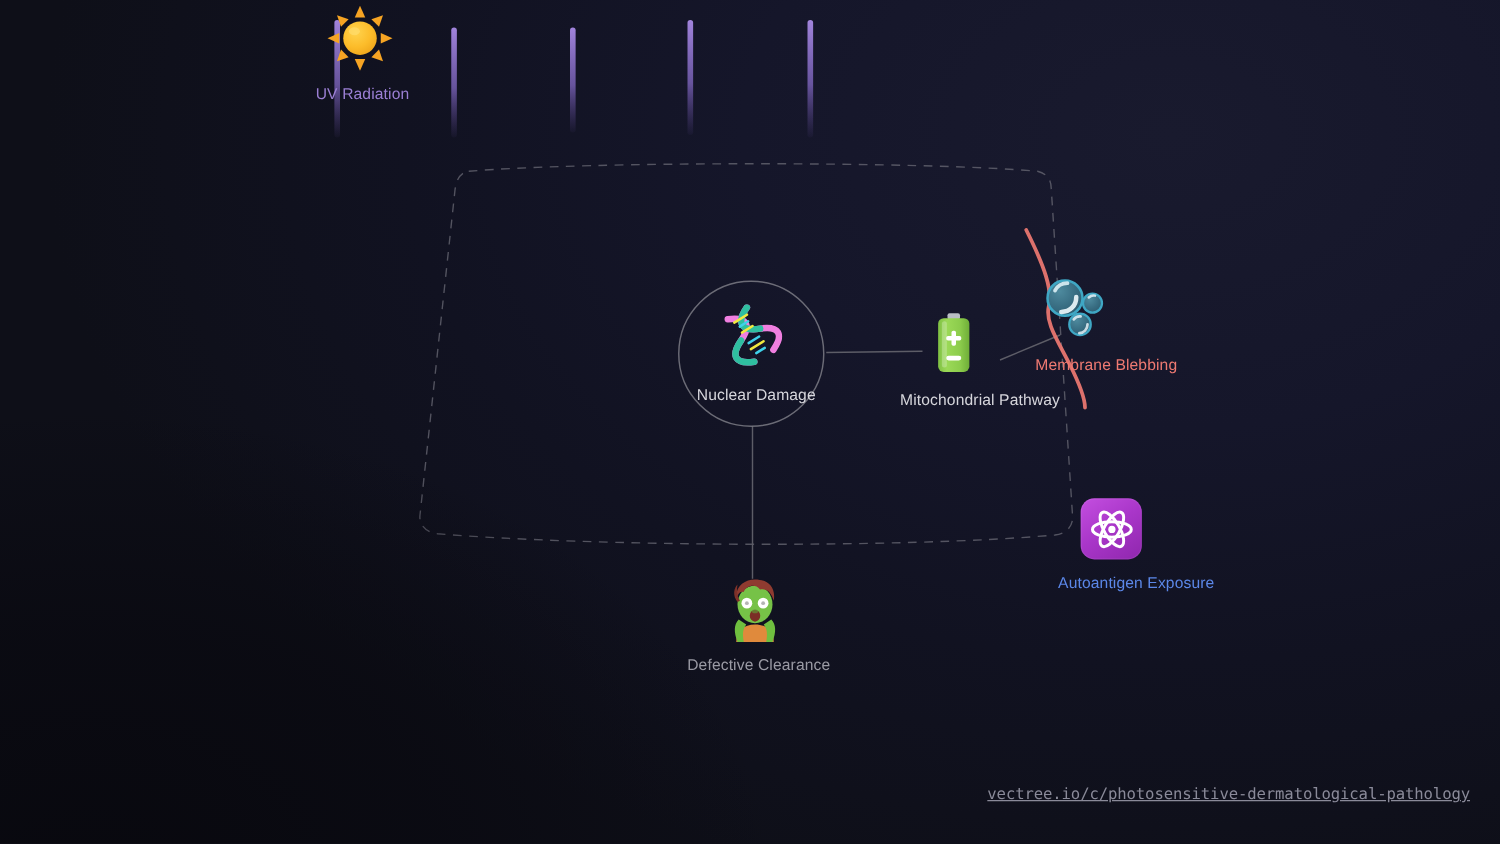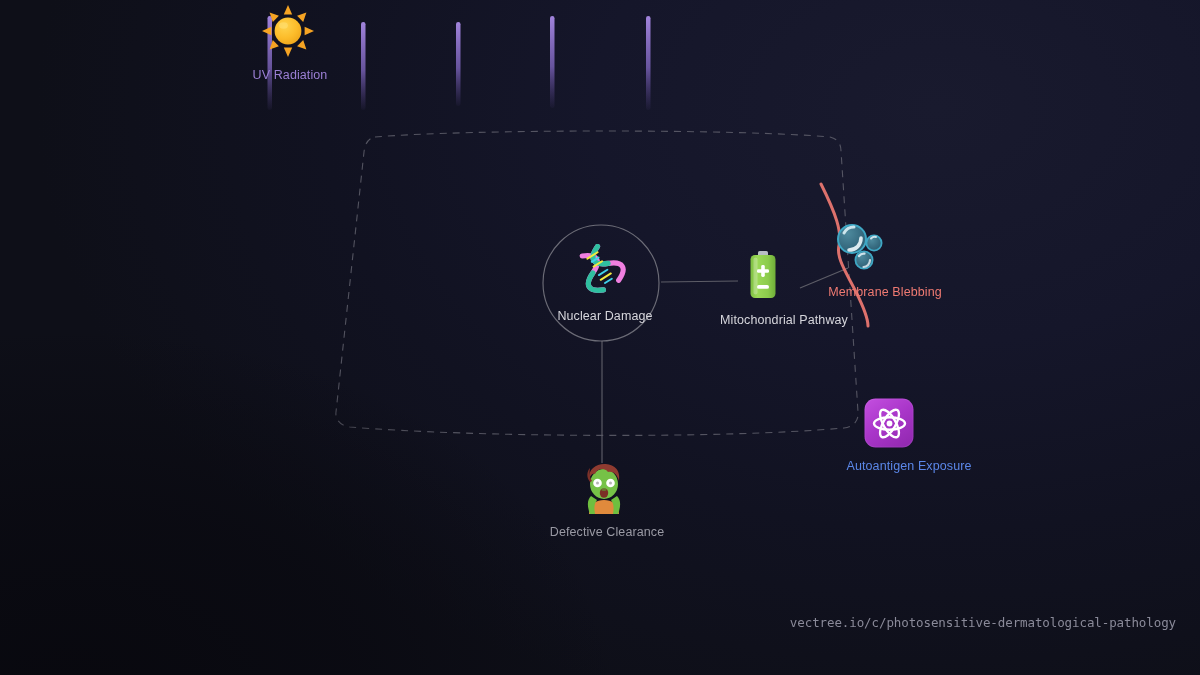--- a/index.html
+++ b/index.html
@@ -66,25 +66,26 @@
     box-shadow: 0 0 0 1px rgba(255,255,255,.07) inset;
     display: flex; align-items: center; justify-content: center;
   }
 
   
   #footer { position: absolute; left: 0; bottom: 0; width: 1200px; }
 
   #url {
     position: absolute;
     right: 24px;
-    bottom: 45px;
+    bottom: 33px;
     font-family: "DejaVu Sans Mono", monospace;
     font-size: 12.5px;
     color: #8a8a99;
     letter-spacing: -0.1px;
+    text-decoration: underline;
   }
 </style>
 </head>
 <body>
 
 <div id="stage">
 
   <svg class="layer" viewBox="0 0 1200 675">
 
     <defs>

